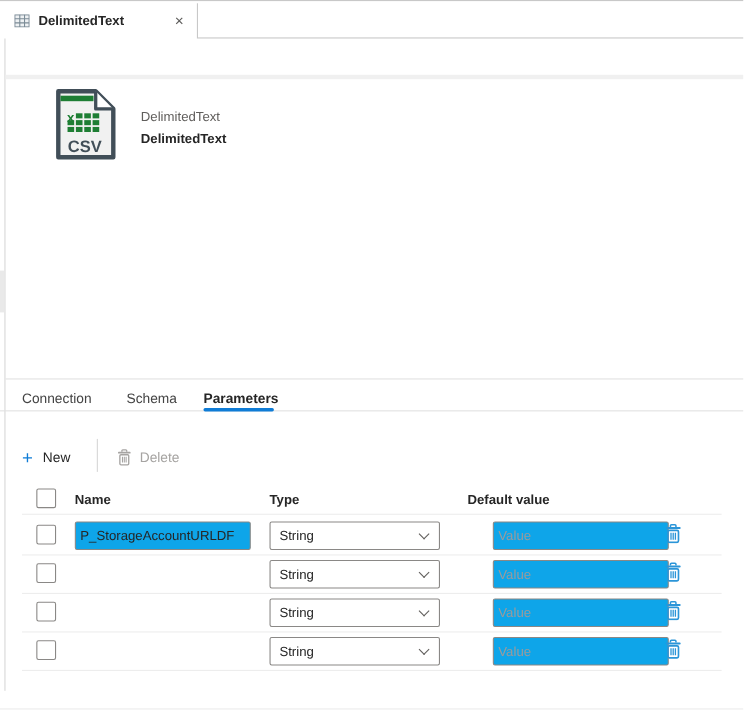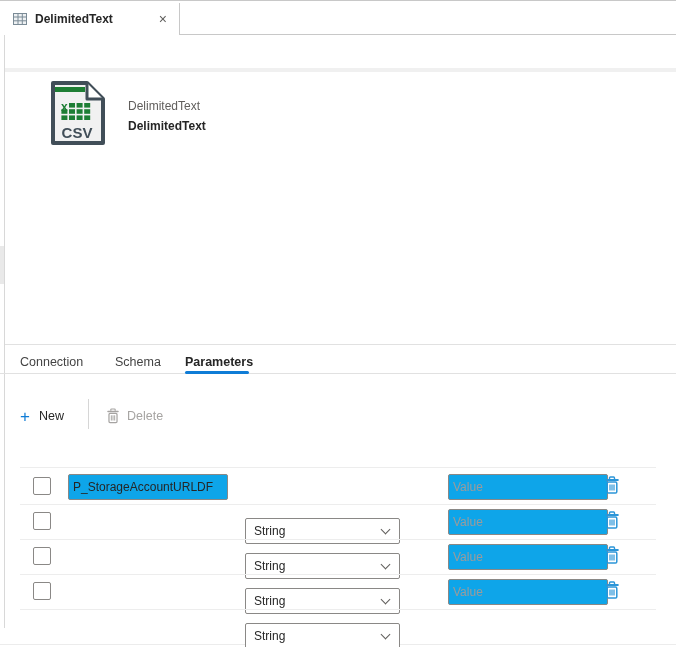--- a/index.html
+++ b/index.html
@@ -61,21 +61,21 @@
   .param-row input[type="checkbox"] { position:absolute; left:33px; top:7px; }
   .param-row .name-input, .param-row .value-input {
     position:absolute; top:4px; height:26px; border:1px solid #8a8886; border-radius:2px;
     font-family:inherit; font-size:12px; color:#262626; padding:0 4px; background:#0ea5e9;
   }
   .param-row .name-input { left:68px; width:160px; }
   .param-row .value-input { left:448px; width:160px; }
   .param-row .value-input::placeholder { color:#9b9b9b; opacity:1; }
   .type-select {
     position:absolute; left:245px; top:4px; width:155px; height:26px; border:1px solid #8a8886;
-    border-radius:2px; background:#fff; display:flex; align-items:center; padding:0 10px 0 8px; cursor:pointer;margin-top:44px;
+    border-radius:2px; background:#fff; display:flex; align-items:center; padding:0 10px 0 8px; cursor:pointer;
   }
   .type-select .chevron {
     margin-left:auto; width:7px; height:7px; border-right:1.4px solid #605e5c; border-bottom:1.4px solid #605e5c;
     transform:rotate(45deg); margin-top:-4px;
   }
   .trash-btn { position:absolute; left:601px; top:5px; width:22px; height:22px; background:none; border:none; cursor:pointer; padding:0; }
   .row-sep { position:absolute; left:20px; bottom:0; width:636px; height:1px; background:#ededed; }
 </style>
 </head>
 <body>
@@ -140,20 +140,26 @@
   <button class="toolbar-btn btn-delete" disabled="">
     <svg width="14" height="16" viewBox="0 0 16 18">
       <path d="M5.5 3 V1.9 Q5.5 1 6.4 1 H9.6 Q10.5 1 10.5 1.9 V3" fill="none" stroke="#a6a4a2" stroke-width="1.4"></path>
       <rect x="1.4" y="3" width="13.2" height="1.8" rx="0.9" fill="#a6a4a2"></rect>
       <rect x="3.4" y="6" width="9.2" height="10.6" rx="1.2" fill="none" stroke="#a6a4a2" stroke-width="1.4"></rect>
       <path d="M6.1 8.2 V14.2 M8 8.2 V14.2 M9.9 8.2 V14.2" stroke="#a6a4a2" stroke-width="1.1" fill="none"></path>
     </svg>
     <span>Delete</span>
   </button>
 
+  <div class="tbl-header">
+    <input type="checkbox" style="">
+    <span class="col-label col-name">Name</span>
+    <span class="col-label col-type">Type</span>
+    <span class="col-label col-default">Default value</span>
+  </div>
   <div class="tbl-header-sep"></div>
 
   <div id="rows-host">
       <div class="param-row">
       <input type="checkbox" style="">
       <input type="text" class="name-input" value="P_StorageAccountURLDF" style="">
       <div class="type-select">
         <span>String</span>
         <span class="chevron"></span>
       </div>

